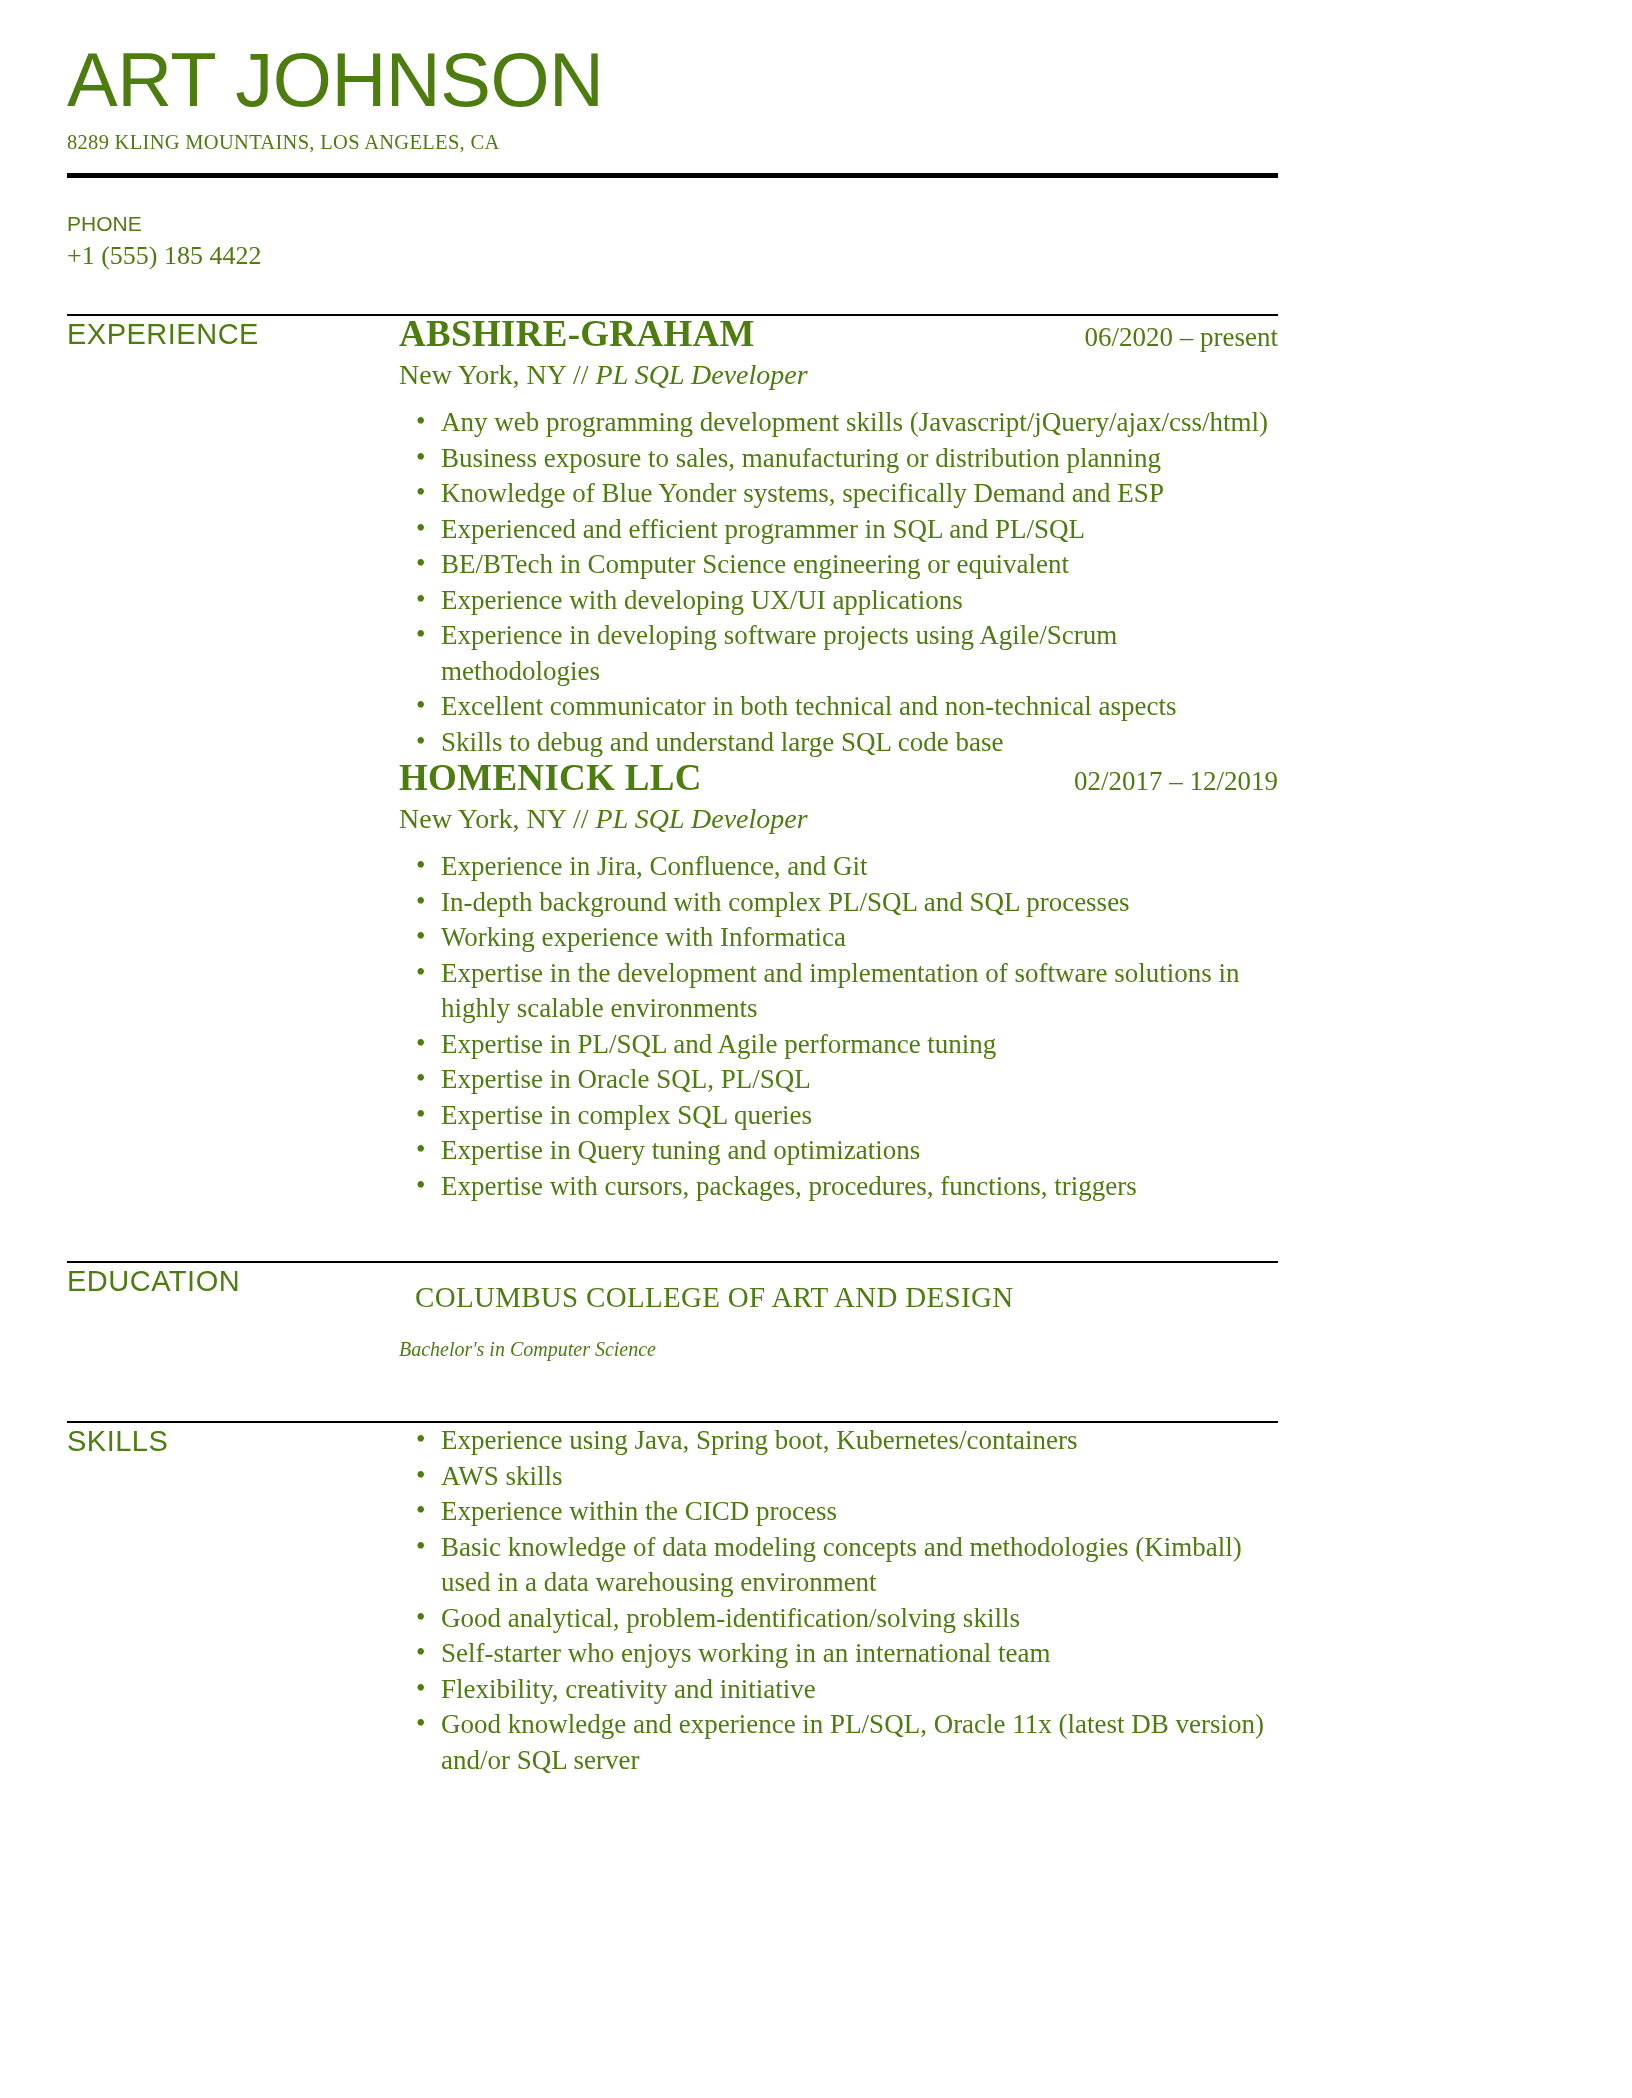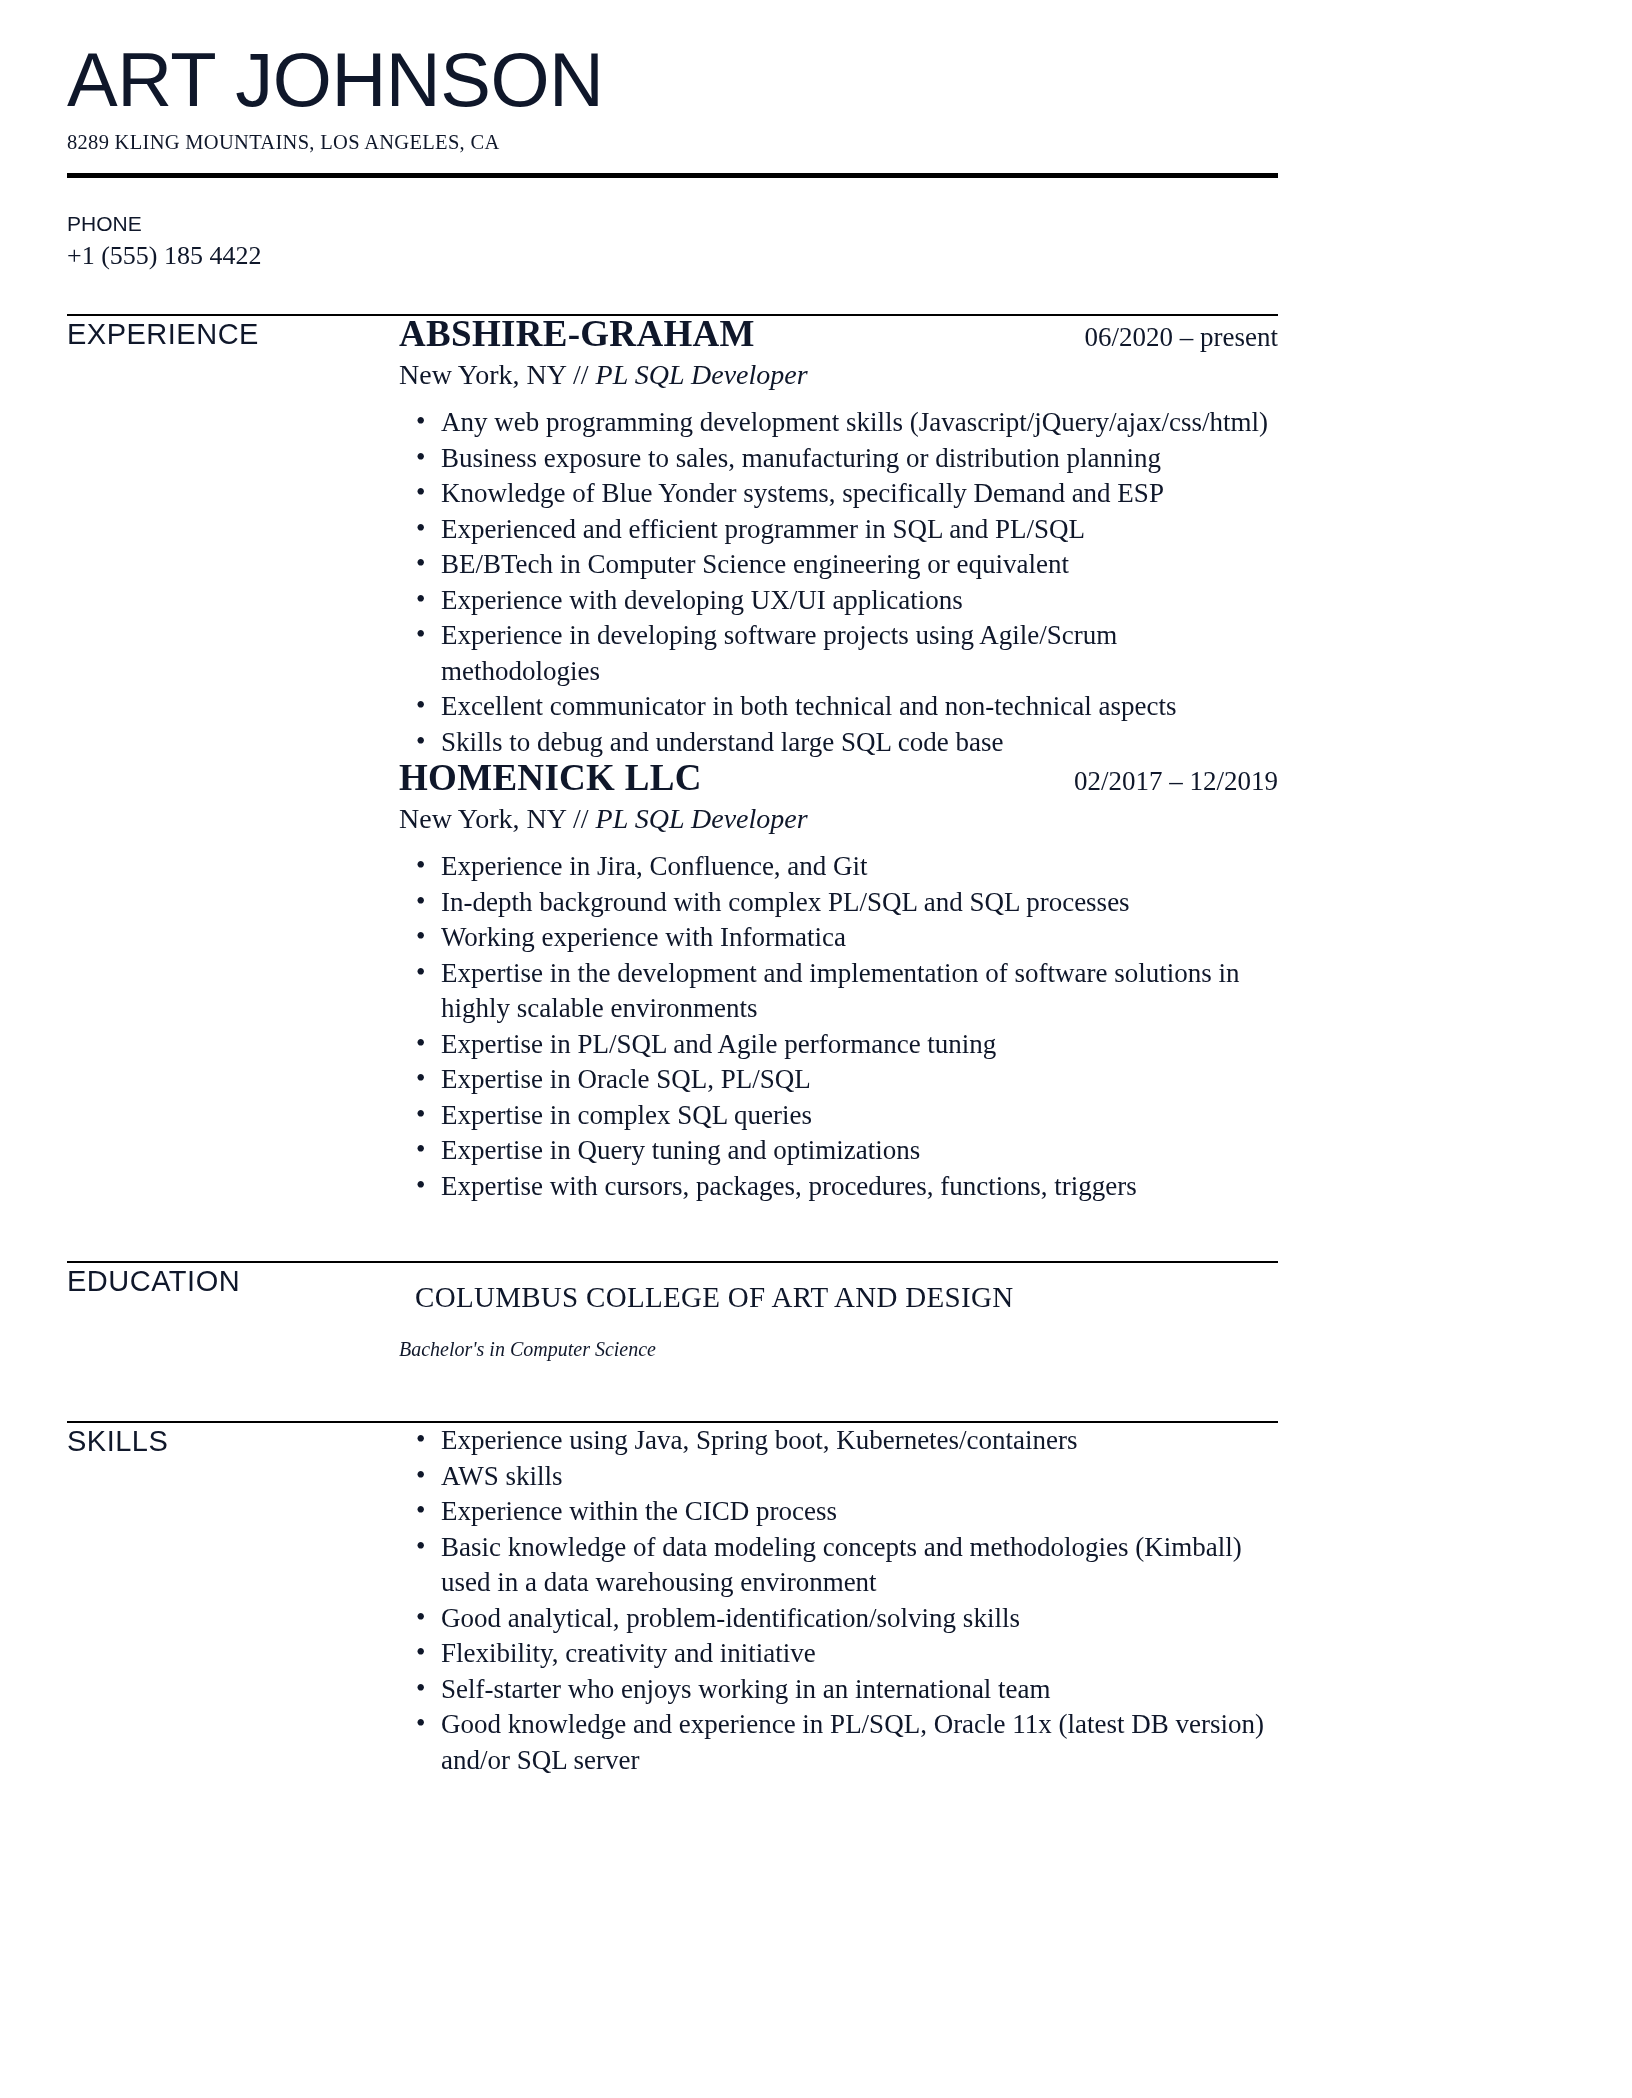--- a/index.html
+++ b/index.html
@@ -1,19 +1,19 @@
 <!DOCTYPE html>
 <html><head>
 <meta charset="utf-8">
 <style>
   html,body { margin:0; padding:0; background:#ffffff; }
   .page {
     width:1336px; height:2098px; box-sizing:border-box;
     padding:42px 58px 0 67px;
-    background:#ffffff; color:#0f172a;
+    background:#ffffff; color:#4d7c0f;
     overflow:hidden;
     font-family:"Liberation Serif", serif;
   }
   h1.name {
     margin:0; font-family:"Liberation Sans", sans-serif;
     font-size:76px; line-height:1; font-weight:400; letter-spacing:-0.5px;
   }
   .address {
     margin-top:12px; font-size:20.5px; line-height:1.2; letter-spacing:0.3px;
   }
@@ -139,20 +139,20 @@
 
   <section class="section skills">
     <div class="section-label">SKILLS</div>
     <div class="section-content">
       <ul class="bullets flush">
         <li>Experience using Java, Spring boot, Kubernetes/containers</li>
         <li>AWS skills</li>
         <li>Experience within the CICD process</li>
         <li>Basic knowledge of data modeling concepts and methodologies (Kimball) used in a data warehousing environment</li>
         <li>Good analytical, problem-identification/solving skills</li>
+        <li>Self-starter who enjoys working in an international team</li>
         <li>Flexibility, creativity and initiative</li>
-        <li>Self-starter who enjoys working in an international team</li>
         <li>Good knowledge and experience in PL/SQL, Oracle 11x (latest DB version) and/or SQL server</li>
       </ul>
     </div>
   </section>
 
 </div>
 
 </body></html>

